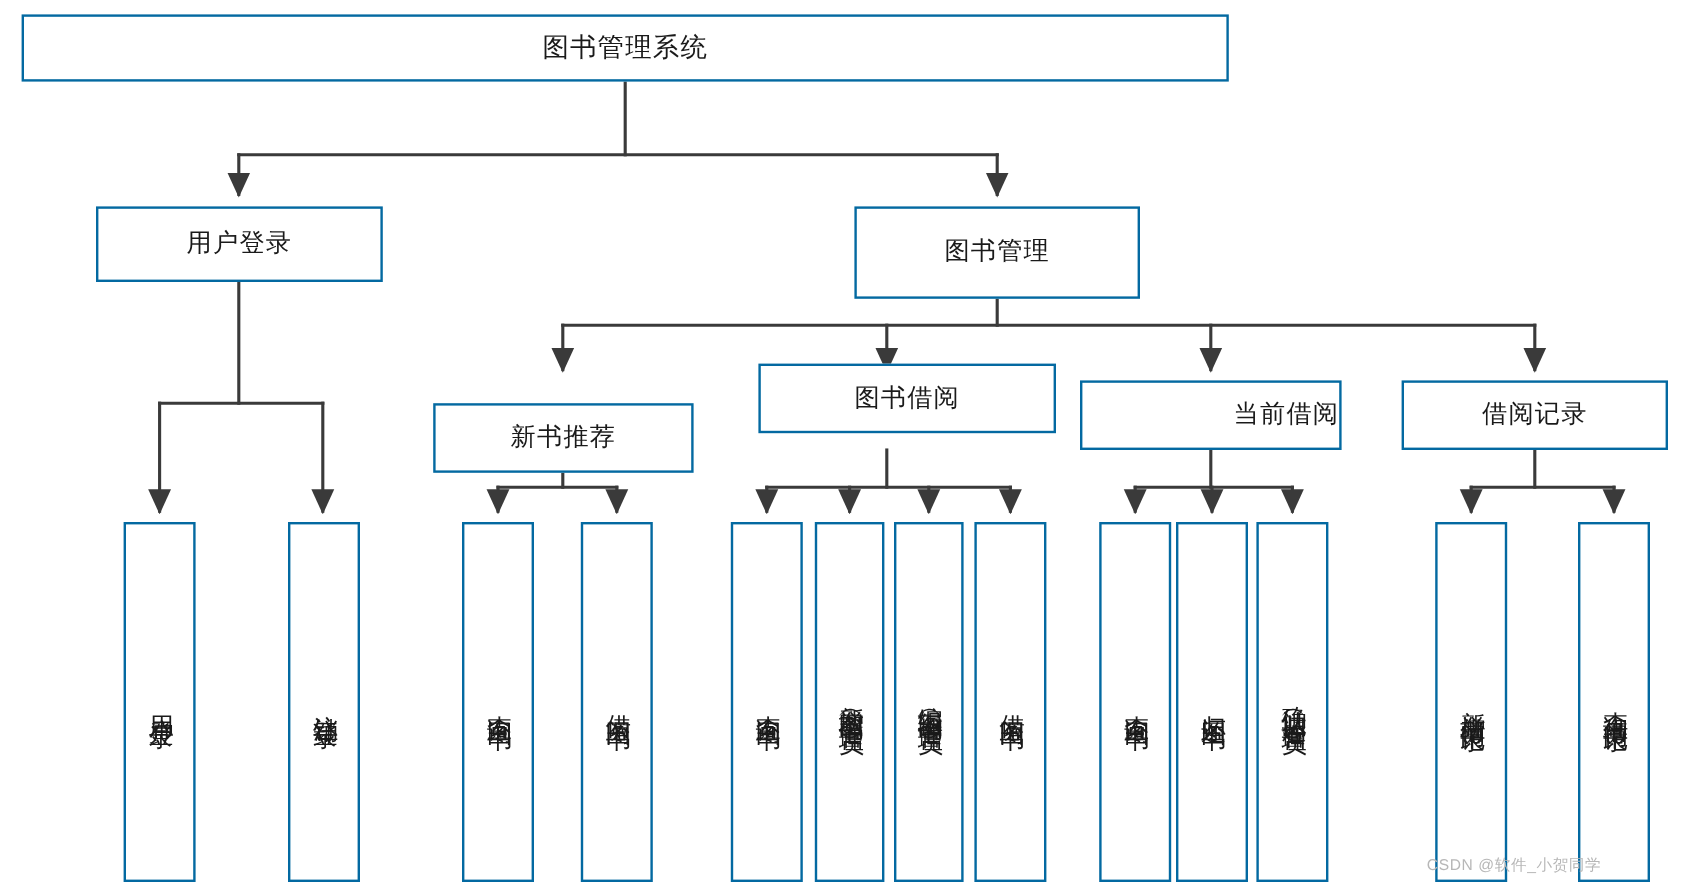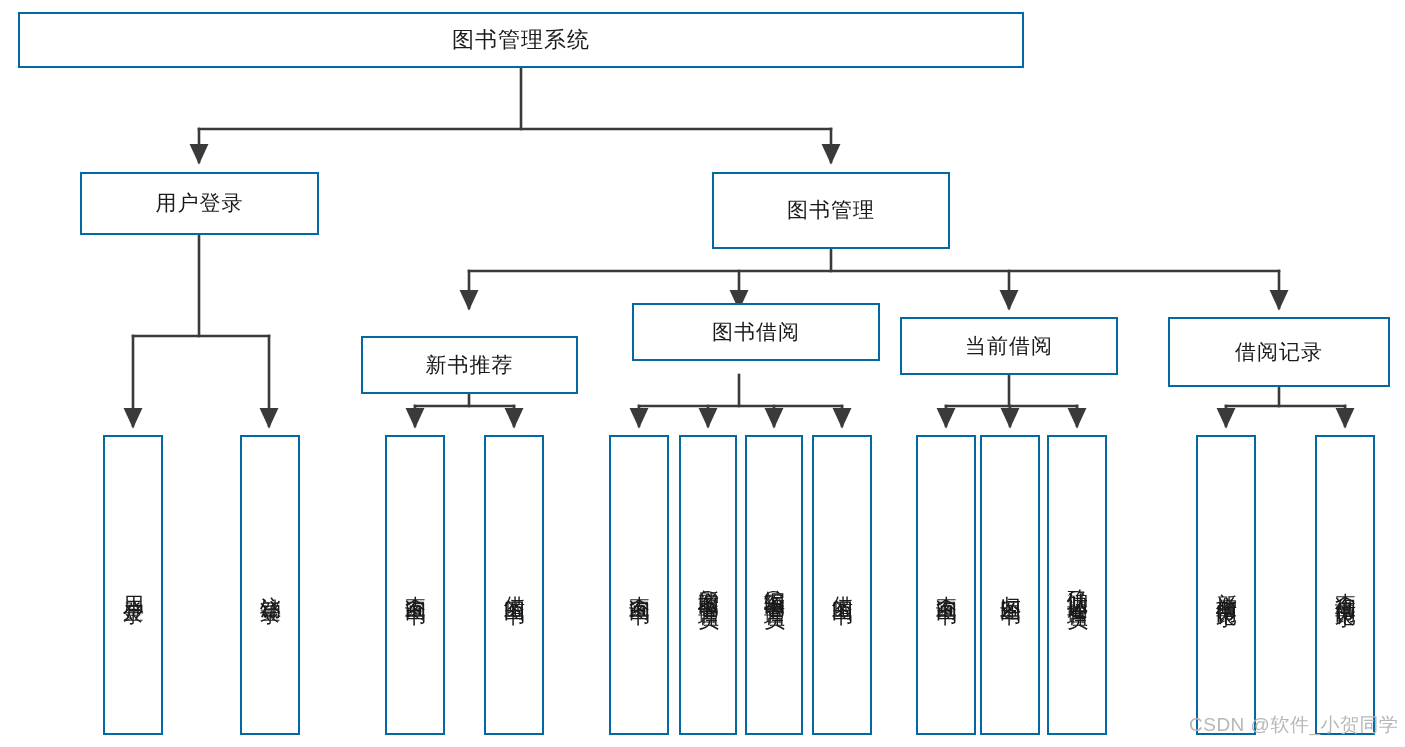--- a/index.html
+++ b/index.html
@@ -55,21 +55,21 @@
     font-size:21px;
     line-height:1.18;
     letter-spacing:3px;
     white-space:nowrap;
     max-height:286px;
   }
   .watermark{
     position:absolute;
     left:1189px;
     top:712px;
-    font-size:19px;
+    font-size:13px;
     color:#b7b7b7;
     white-space:nowrap;
     letter-spacing:0.5px;
     font-family:"Liberation Sans","DejaVu Sans",sans-serif;
   }
 </style>
 </head>
 <body>
 
 <div id="diagram-root">
@@ -138,25 +138,25 @@
   </div>
 
   <div class="node horiz" style="left:361px; top:317px; width:217px; height:58px;margin-top:19px;">
     <span class="label">新书推荐</span>
   </div>
 
   <div class="node horiz" style="left:632px; top:303px; width:248px; height:58px;">
     <span class="label">图书借阅</span>
   </div>
 
-  <div class="node horiz" style="left:900px; top:317px; width:218px; height:58px;">
+  <div class="node horiz" style="left:900px; top:317px; width:218px; height:58px;justify-content:flex-end;">
     <span class="label">当前借阅</span>
   </div>
 
-  <div class="node horiz" style="left:1168px; top:317px; width:222px; height:70px;">
+  <div class="node horiz" style="left:1168px; top:317px; width:222px; height:58px;">
     <span class="label">借阅记录</span>
   </div>
 
   <div class="node vert" style="left:103px; top:435px; width:60px; height:300px;">
     <span class="label">用户登录</span>
   </div>
 
   <div class="node vert" style="left:240px; top:435px; width:60px; height:300px;">
     <span class="label">注销登录</span>
   </div>

